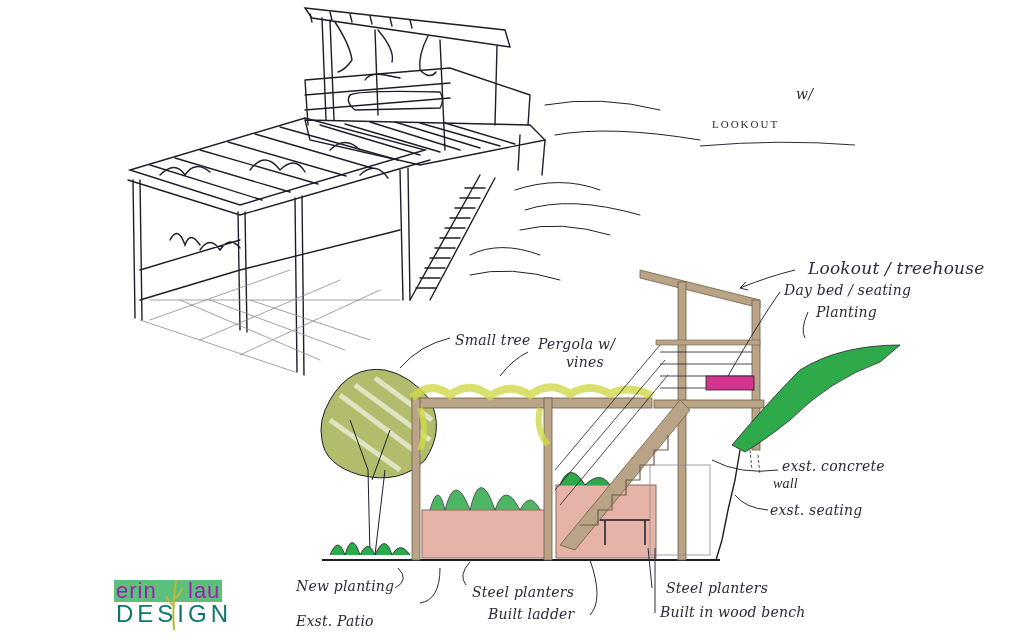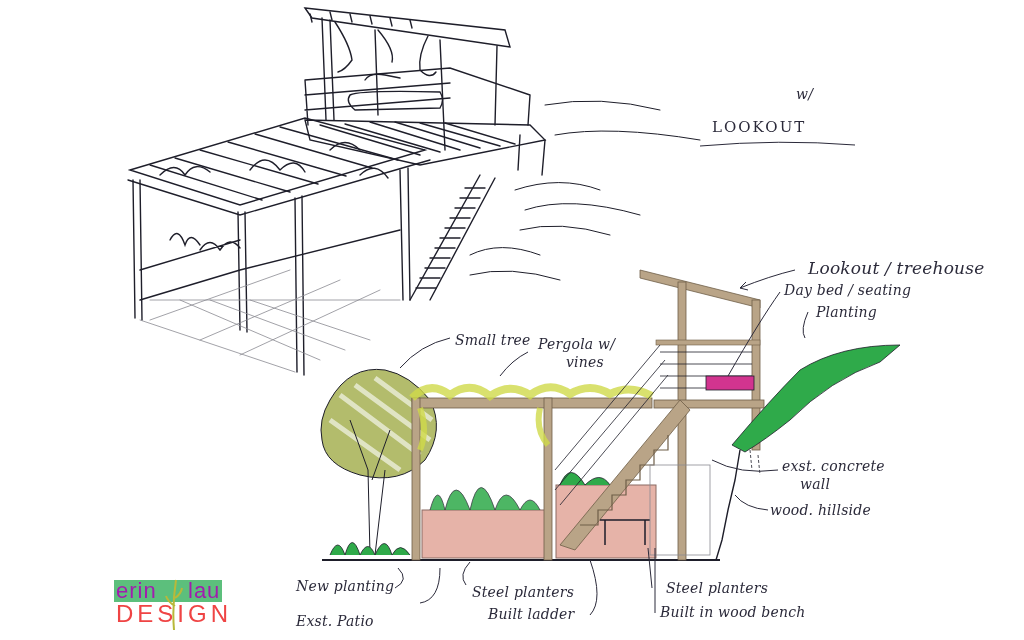--- a/index.html
+++ b/index.html
@@ -1,28 +1,28 @@
 <!DOCTYPE html>
 <html><head>
 <meta charset="utf-8">
 <style>
   html, body { margin:0; padding:0; background:#ffffff; }
   body { width:1024px; height:640px; position:relative; overflow:hidden;
          font-family: "DejaVu Sans", sans-serif; }
   .canvas { position:absolute; left:0; top:0; width:1024px; height:640px; }
   .note { position:absolute; font-family:"DejaVu Serif", serif; font-style:italic;
           color:#2b2a3a; font-size:14px; white-space:nowrap; letter-spacing:0.2px; }
-  .note.caps { font-style:normal; letter-spacing:2px; font-size:15px; }
+  .note.caps { font-style:normal; letter-spacing:2px; font-size:11px;font-family:Liberation Serif, serif; }
   .logo { position:absolute; left:114px; top:580px; width:108px; height:48px; }
   .logo-band { position:absolute; left:0; top:0; width:108px; height:22px; background:#5cbf7c; }
   .logo-top { position:absolute; left:2px; top:-2px; font-family:"Liberation Sans", sans-serif;
               font-size:22px; color:#a21caf; letter-spacing:1px; }
   .logo-top .r { position:absolute; left:72px; top:0; }
   .logo-bottom { position:absolute; left:2px; top:20px; font-family:"Liberation Sans", sans-serif;
-                 font-size:24px; color:#ef4444; letter-spacing:4px; }
+                 font-size:24px; color:#0f766e; letter-spacing:4px; }
 </style>
 </head>
 <body>
 
 <svg class="canvas" viewBox="0 0 1024 640" xmlns="http://www.w3.org/2000/svg">
 
   <g stroke="#1e1e2a" fill="none" stroke-width="1.4" stroke-linecap="round">
 
     <path d="M305 8 L505 30 L510 47 L312 18 Z"></path>
     <path d="M310 14 L312 22 M330 12 L332 20 M350 14 L352 22 M370 16 L372 24 M390 18 L392 26 M410 20 L412 28"></path>
@@ -126,22 +126,22 @@
     <path d="M0 6 Q80 -1 155 5" stroke="#2b2a3a" fill="none" stroke-width="1"></path>
   </svg>
 
 <div class="note" style="left:808px; top:258px; font-size:17px;">Lookout / treehouse</div>
 <div class="note" style="left:784px; top:282px;">Day bed / seating</div>
 <div class="note" style="left:816px; top:304px;">Planting</div>
 <div class="note" style="left:455px; top:332px;">Small tree</div>
 <div class="note" style="left:538px; top:336px;">Pergola w/</div>
 <div class="note" style="left:566px; top:354px;">vines</div>
 <div class="note" style="left:782px; top:458px;">exst. concrete</div>
-<div class="note" style="left:800px; top:476px;">wall</div>
-<div class="note" style="left:770px; top:502px;">wood. hillside</div>
+<div class="note" style="left:773px; top:476px;font-family:Liberation Serif, serif;">wall</div>
+<div class="note" style="left:770px; top:502px;">exst. seating</div>
 <div class="note" style="left:296px; top:578px;">New planting</div>
 <div class="note" style="left:296px; top:600px;margin-top:13px;">Exst. Patio</div>
 <div class="note" style="left:472px; top:584px;">Steel planters</div>
 <div class="note" style="left:488px; top:606px;">Built ladder</div>
 <div class="note" style="left:666px; top:580px;">Steel planters</div>
 <div class="note" style="left:660px; top:604px;">Built in wood bench</div>
 
 <div class="logo">
   <div class="logo-band"></div>
   <div class="logo-top">

